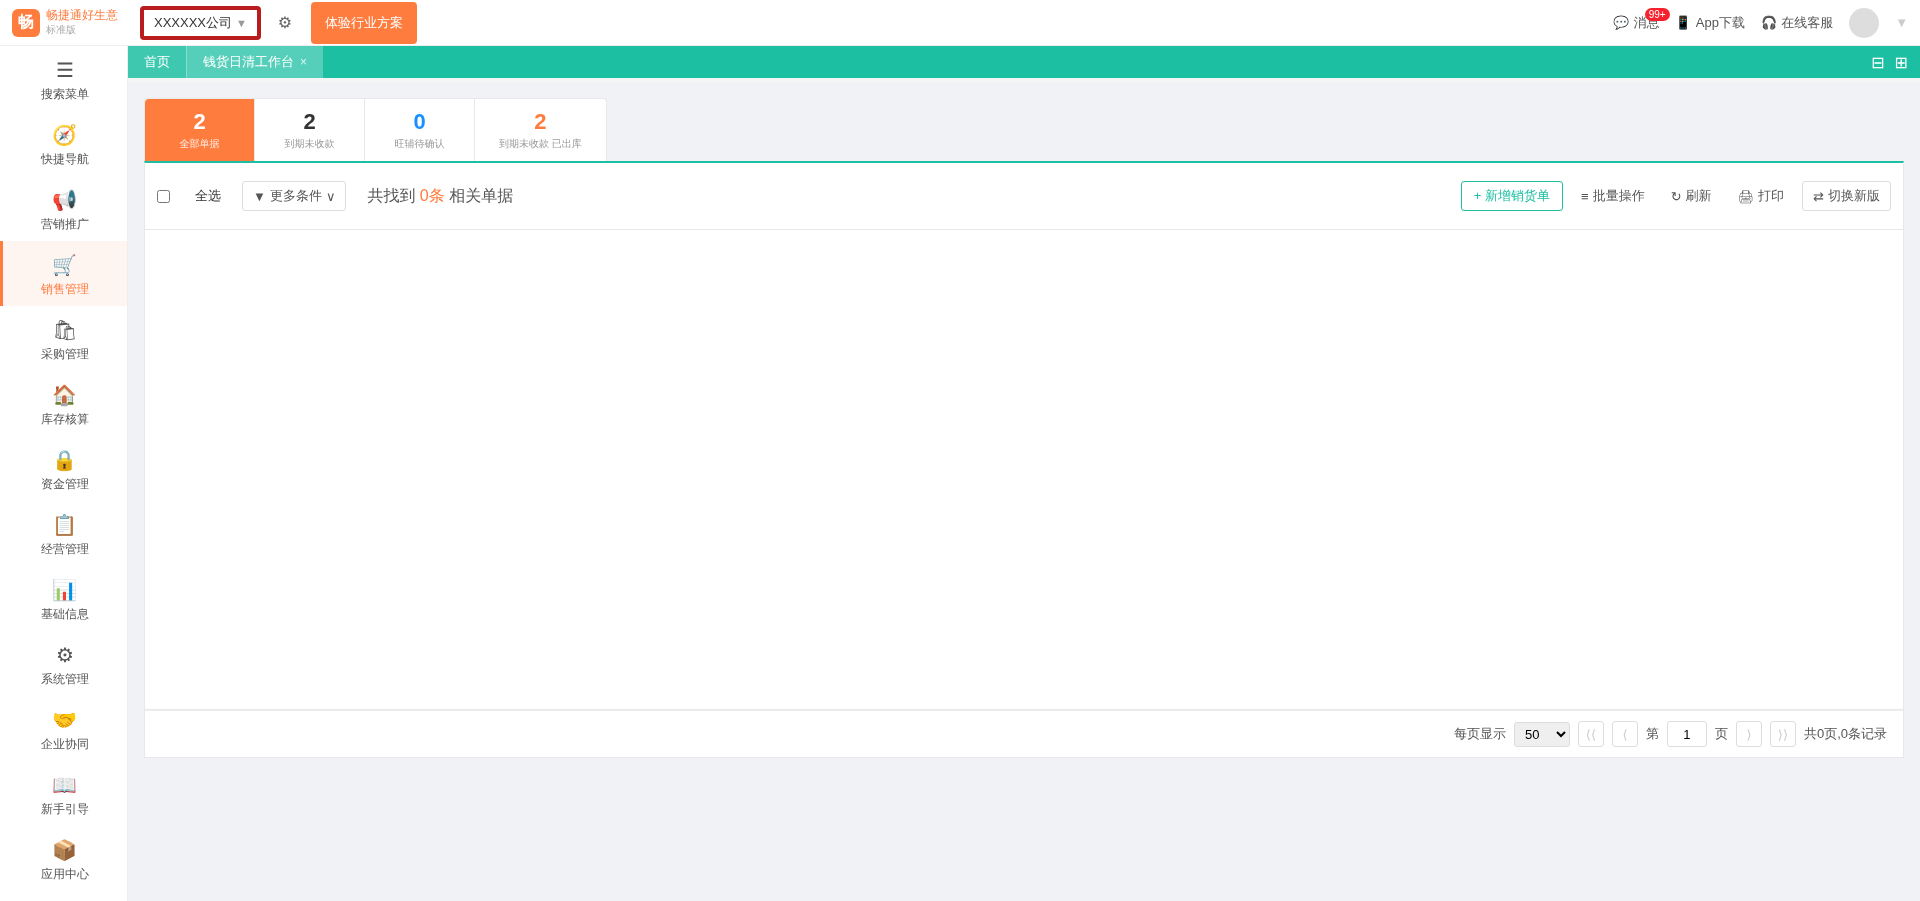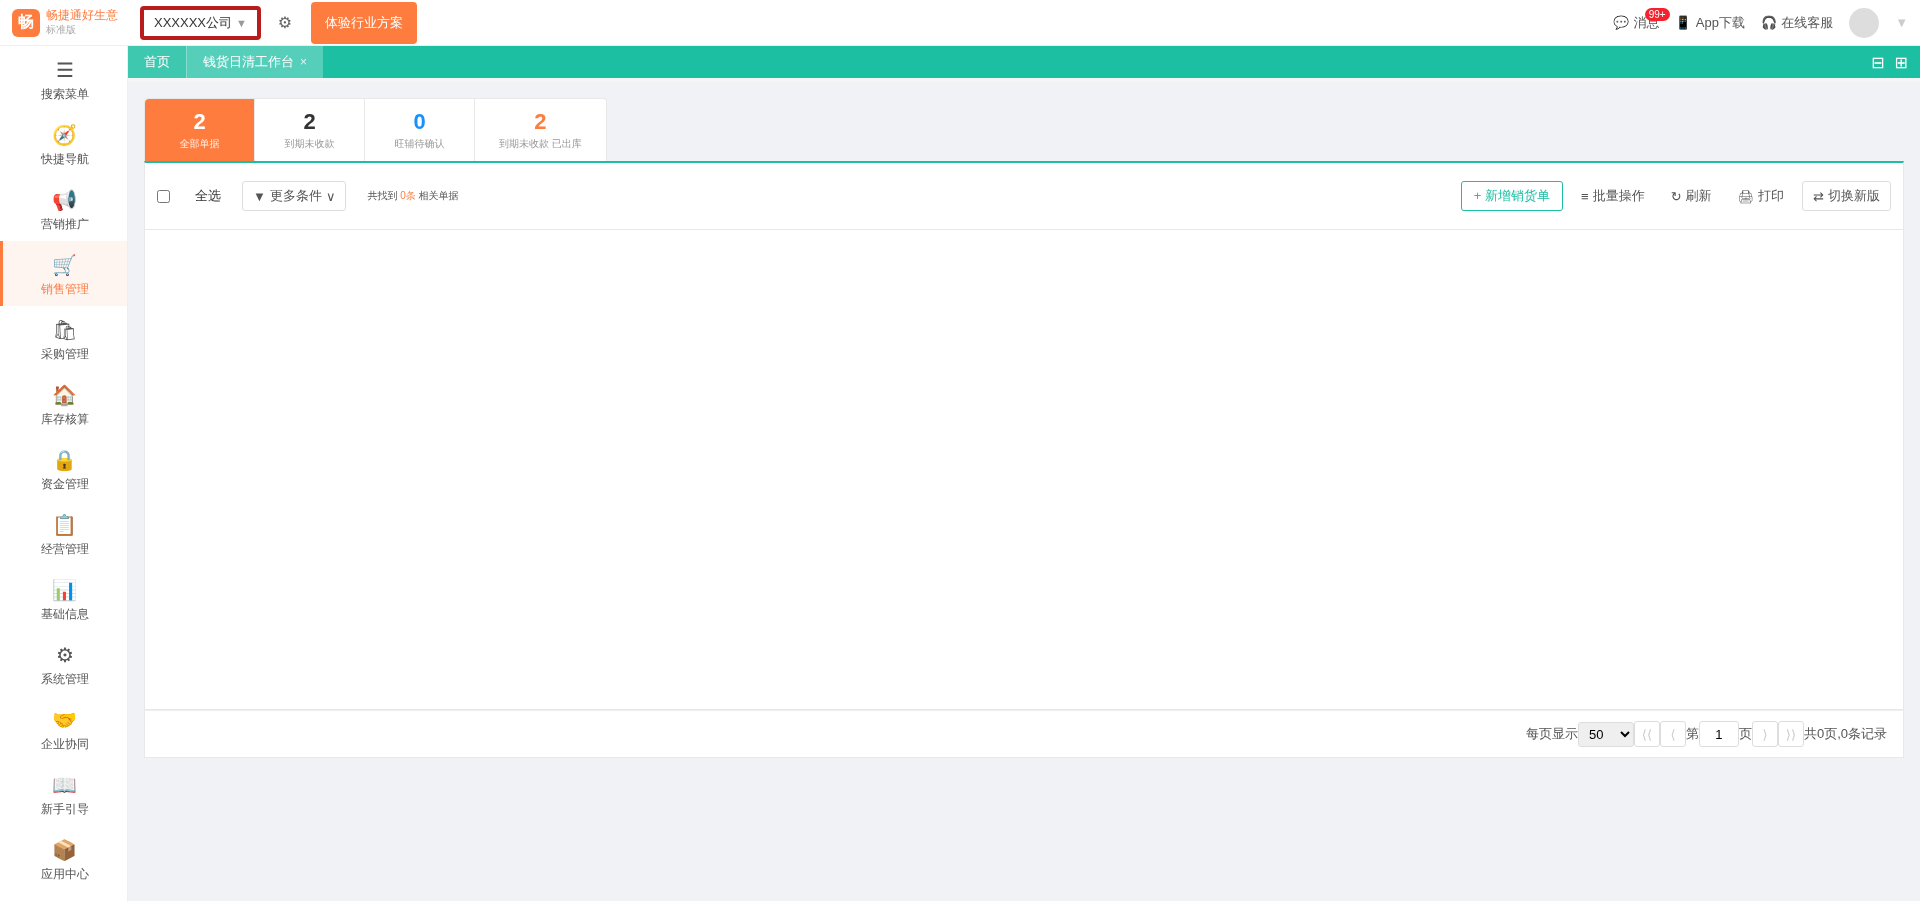--- a/index.html
+++ b/index.html
@@ -195,21 +195,21 @@
     .filter-btn {
       display: flex; align-items: center; gap: 4px;
       padding: 5px 10px;
       border: 1px solid #ddd;
       border-radius: 3px;
       cursor: pointer;
       background: #fff;
       font-size: 13px;
       color: #555;
     }
-    .found-text { font-size: 10px; color: #555; }
+    .found-text { font-size: 16px; color: #555; }
     .found-count { color: #ff7c3f; }
     .toolbar-right { margin-left: auto; display: flex; align-items: center; gap: 10px; }
     .btn-primary {
       background: #fff;
       border: 1px solid #1dbfa3;
       color: #1dbfa3;
       padding: 5px 12px;
       border-radius: 3px;
       cursor: pointer;
       font-size: 13px;
@@ -241,21 +241,21 @@
       border-top: none;
       min-height: 480px;
     }
 
     
     .pagination {
       background: #fff;
       border: 1px solid #e8e8e8;
       border-top: 1px solid #eee;
       padding: 10px 16px;
-      display: flex; align-items: center; justify-content: flex-end; 
+      display: flex; align-items: center; justify-content: flex-end; gap: 8px;
       font-size: 13px;
       color: #555;
     }
     .page-select {
       border: 1px solid #ddd; border-radius: 3px;
       padding: 3px 6px; font-size: 13px;
     }
     .page-btn {
       border: 1px solid #ddd; background: #fff;
       width: 26px; height: 26px;

